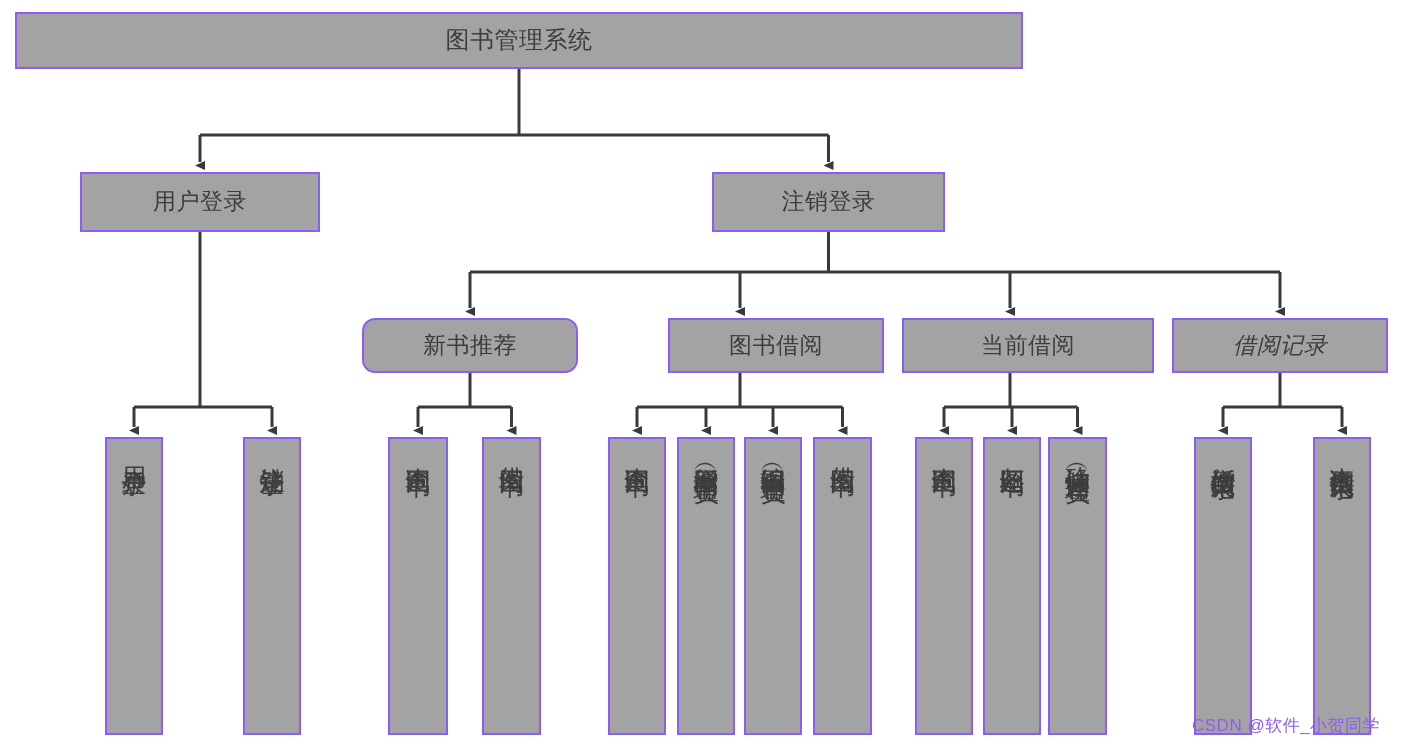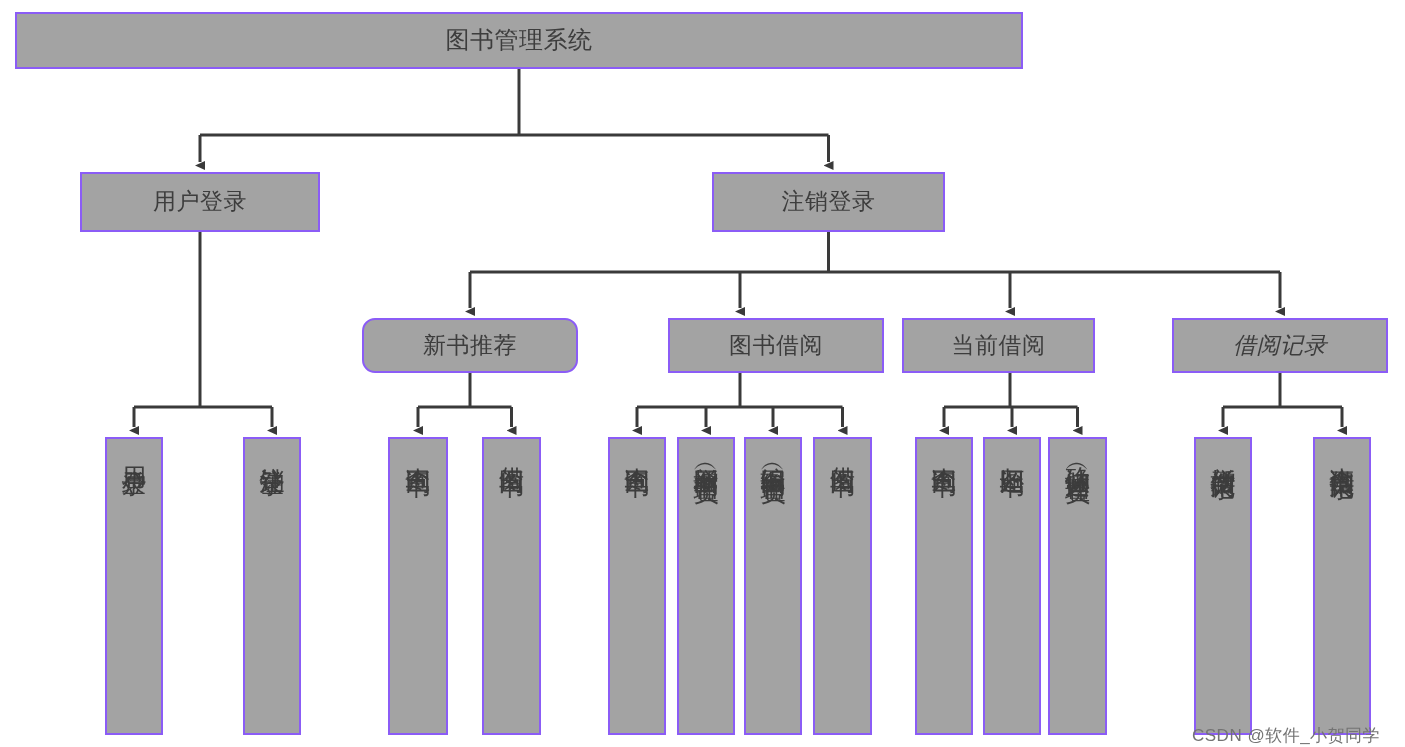--- a/index.html
+++ b/index.html
@@ -60,27 +60,26 @@
   .node.vert .node-label {
     writing-mode: vertical-rl;
     text-orientation: upright;
     font-size: 25px;
     line-height: 1.0;
     letter-spacing: 2px;
     white-space: nowrap;
   }
   #watermark {
     position: absolute;
-    color: #737373;
+    color: #8b5cf6;
     font-size: 17px;
     letter-spacing: 0.5px;
     white-space: nowrap;
     z-index: 5;
     pointer-events: none;
-    margin-top: 10px;
   }
 </style>
 </head>
 <body>
 
 <div id="diagram-root">
 
   <svg id="edge-layer" viewBox="0 0 1405 747" width="1405" height="747" xmlns="http://www.w3.org/2000/svg">
     <defs>
       <marker id="arrowhead" markerWidth="9" markerHeight="10" refX="1" refY="5" orient="auto" markerUnits="userSpaceOnUse">
@@ -133,21 +132,21 @@
       </div>
       <div class="node horiz" style="left: 712px; top: 172px; width: 233px; height: 60px;">
         <span class="node-label">注销登录</span>
       </div>
       <div class="node horiz" style="left: 362px; top: 318px; width: 216px; height: 55px; border-radius: 13px;">
         <span class="node-label">新书推荐</span>
       </div>
       <div class="node horiz" style="left: 632px; top: 318px; width: 216px; height: 55px; margin-left: 36px;">
         <span class="node-label">图书借阅</span>
       </div>
-      <div class="node horiz" style="left: 902px; top: 318px; width: 193px; height: 55px;">
+      <div class="node horiz" style="left: 902px; top: 318px; width: 252px; height: 55px;">
         <span class="node-label">当前借阅</span>
       </div>
       <div class="node horiz" style="left: 1172px; top: 318px; width: 216px; height: 55px; font-style: italic;">
         <span class="node-label">借阅记录</span>
       </div>
       <div class="node vert" style="left: 105px; top: 437px; width: 58px; height: 298px;">
         <span class="node-label">用户登录</span>
       </div>
       <div class="node vert" style="left: 243px; top: 437px; width: 58px; height: 298px;">
         <span class="node-label">注销登录</span>

